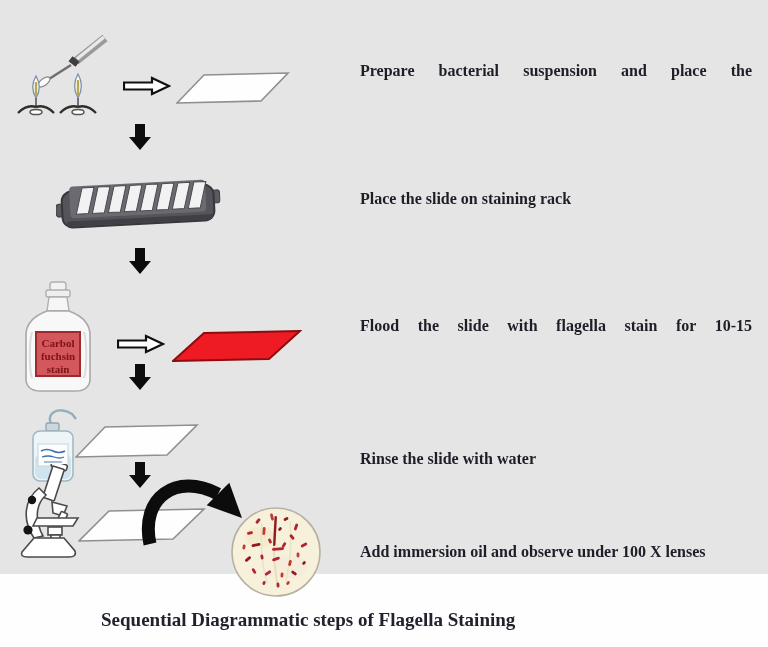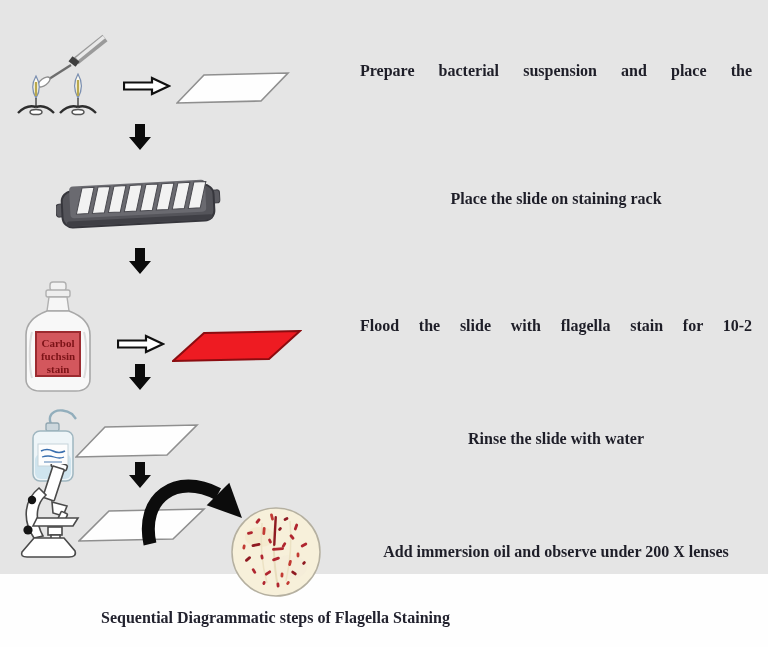--- a/index.html
+++ b/index.html
@@ -3,23 +3,23 @@
 <meta charset="utf-8">
 <style>
   html,body{margin:0;padding:0;}
   body{width:768px;height:647px;background:#fefefe;overflow:hidden;
        font-family:"Liberation Serif","DejaVu Serif",serif;}
   .page{position:relative;width:768px;height:574px;background:#e5e5e5;}
   .abs{position:absolute;}
   .step-text{position:absolute;left:360px;width:392px;color:#1e1e28;
              font-weight:bold;font-size:16px;line-height:21px;}
   .jline{text-align:justify;text-align-last:justify;}
-  .nline{white-space:nowrap;text-align:center;}
+  .nline{white-space:nowrap;}
   .caption{position:absolute;left:101px;top:609px;color:#22222e;
-           font-weight:bold;font-size:16px;white-space:nowrap;}
+           font-weight:bold;font-size:19px;white-space:nowrap;}
   svg{display:block;}
   .bottle-label-text{font-family:"Liberation Serif","DejaVu Serif",serif;
                      font-weight:bold;font-size:11px;fill:#7c1317;}
 </style>
 </head>
 <body>
 
 <div class="page">
 
   <svg class="abs" style="left:12px;top:24px" width="116" height="94" viewBox="0 0 116 94">
@@ -109,21 +109,21 @@
 
   <svg class="abs" style="left:117px;top:334px" width="48" height="20" viewBox="0 0 48 20">
     <polygon points="1,6.5 29,6.5 29,2 46,10 29,18 29,13.5 1,13.5" fill="#ffffff" stroke="#101010" stroke-width="2.2"></polygon>
   </svg>
 
   <svg class="abs" style="left:172px;top:330px" width="130" height="32" viewBox="0 0 130 32">
     <polygon points="32,3 128,1 97,29 1,31" fill="#ee1b22" stroke="#8c0c10" stroke-width="2"></polygon>
   </svg>
 
   <div class="step-text" style="top:315px">
-    <div class="jline">Flood the slide with flagella stain for 10-2</div>
+    <div class="jline">Flood the slide with flagella stain for 10-15</div>
   </div>
 
   <svg class="abs" style="left:129px;top:364px" width="22" height="26" viewBox="0 0 22 26">
     <polygon points="6,0 16,0 16,13 22,13 11,26 0,13 6,13" fill="#0b0b0b"></polygon>
   </svg>
 
   <svg class="abs" style="left:25px;top:406px" width="62" height="80" viewBox="0 0 62 80">
     <path d="M27,20 C19,6 35,0 47,8 L51,13" fill="none" stroke="#92aebc" stroke-width="2.4"></path>
     <rect x="21" y="17" width="13" height="8" rx="2" fill="#ccd7dd" stroke="#8fa5b0" stroke-width="1.3"></rect>
     <rect x="8" y="25" width="40" height="50" rx="7" fill="#eef5f8" stroke="#9fb6c0" stroke-width="1.5"></rect>
@@ -131,21 +131,21 @@
     <rect x="13" y="38" width="30" height="22" fill="#fdfdfd" stroke="#c5d4da" stroke-width="1"></rect>
     <path d="M16,45 Q22,42 28,45 T40,45" fill="none" stroke="#3a6fae" stroke-width="1.6"></path>
     <path d="M17,51 Q23,49 29,51 T39,51" fill="none" stroke="#3a6fae" stroke-width="1.3"></path>
     <line x1="19" y1="56" x2="37" y2="56" stroke="#6f94c0" stroke-width="1.2"></line>
   </svg>
 
   <svg class="abs" style="left:75px;top:424px" width="124" height="34" viewBox="0 0 124 34">
     <polygon points="30,3 122,1 92,31 1,33" fill="#fefefe" stroke="#8f8f8f" stroke-width="1.6"></polygon>
   </svg>
 
-  <div class="step-text" style="top:428px">
+  <div class="step-text" style="top:448px">
     <div class="nline">Rinse the slide with water</div>
   </div>
 
   <svg class="abs" style="left:129px;top:462px" width="22" height="26" viewBox="0 0 22 26">
     <polygon points="6,0 16,0 16,13 22,13 11,26 0,13 6,13" fill="#0b0b0b"></polygon>
   </svg>
 
   <svg class="abs" style="left:12px;top:464px" width="76" height="98" viewBox="0 0 76 98">
     <g fill="#ffffff" stroke="#4a4a4a" stroke-width="1.6">
       <g transform="rotate(18 42 18)">
@@ -206,18 +206,18 @@
         <rect x="64.6" y="65" width="2.8" height="6" rx="1.4" fill="#8f1a22" transform="rotate(-55 66 68)"></rect>
         <rect x="34.6" y="76" width="2.8" height="4" rx="1.4" fill="#b02630" transform="rotate(20 36 78)"></rect>
         <rect x="48.6" y="77.5" width="2.8" height="5" rx="1.4" fill="#b02630" transform="rotate(-5 50 80)"></rect>
         <rect x="58.6" y="76" width="2.8" height="4" rx="1.4" fill="#c23a33" transform="rotate(35 60 78)"></rect>
         <rect x="45.8" y="11" width="2.4" height="30" rx="1.2" fill="#8f1a22" transform="rotate(3 47 26)"></rect>
         <rect x="48.6" y="38" width="2.8" height="12" rx="1.4" fill="#b02630" transform="rotate(85 50 44)"></rect>
       </g>
   </svg>
 
   <div class="step-text" style="top:541px">
-    <div class="nline">Add immersion oil and observe under 200 X lenses</div>
+    <div class="nline">Add immersion oil and observe under 100 X lenses</div>
   </div>
 
   <div class="caption">Sequential Diagrammatic steps of Flagella Staining</div>
 
 </div>
 
 </body></html>

